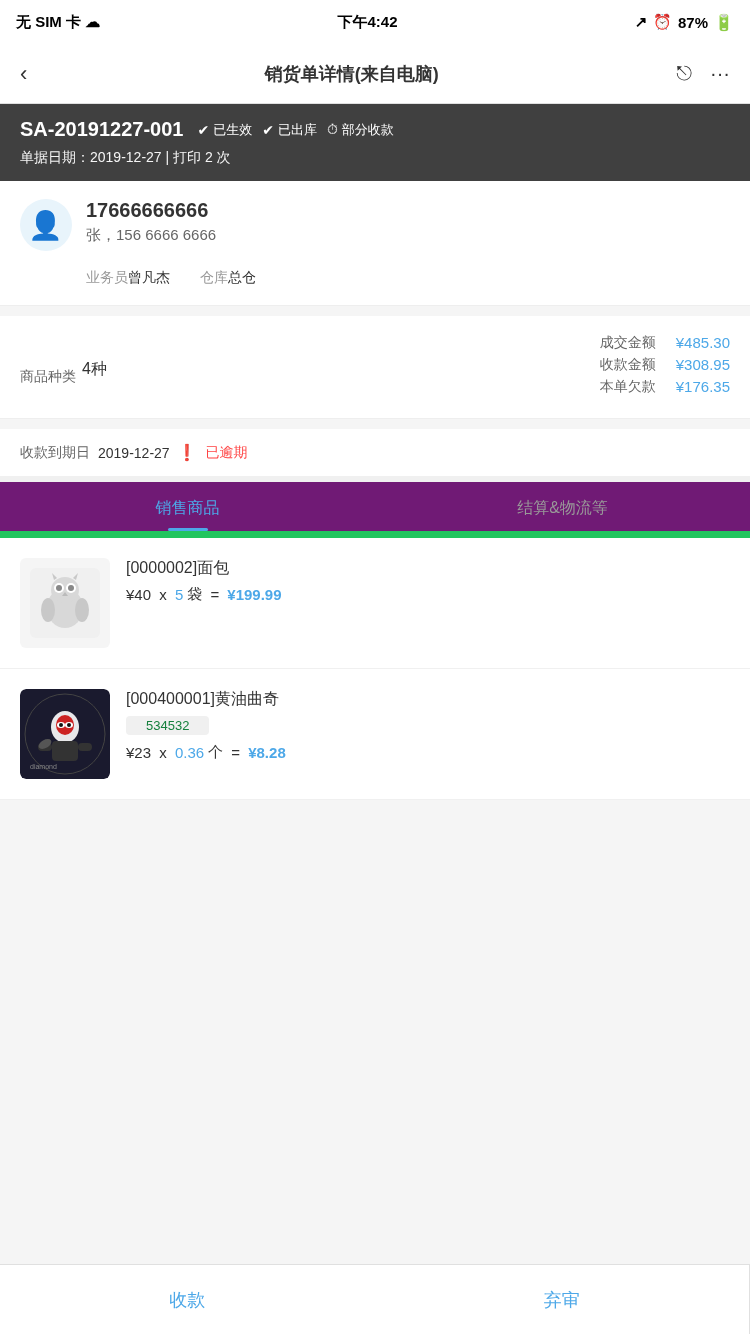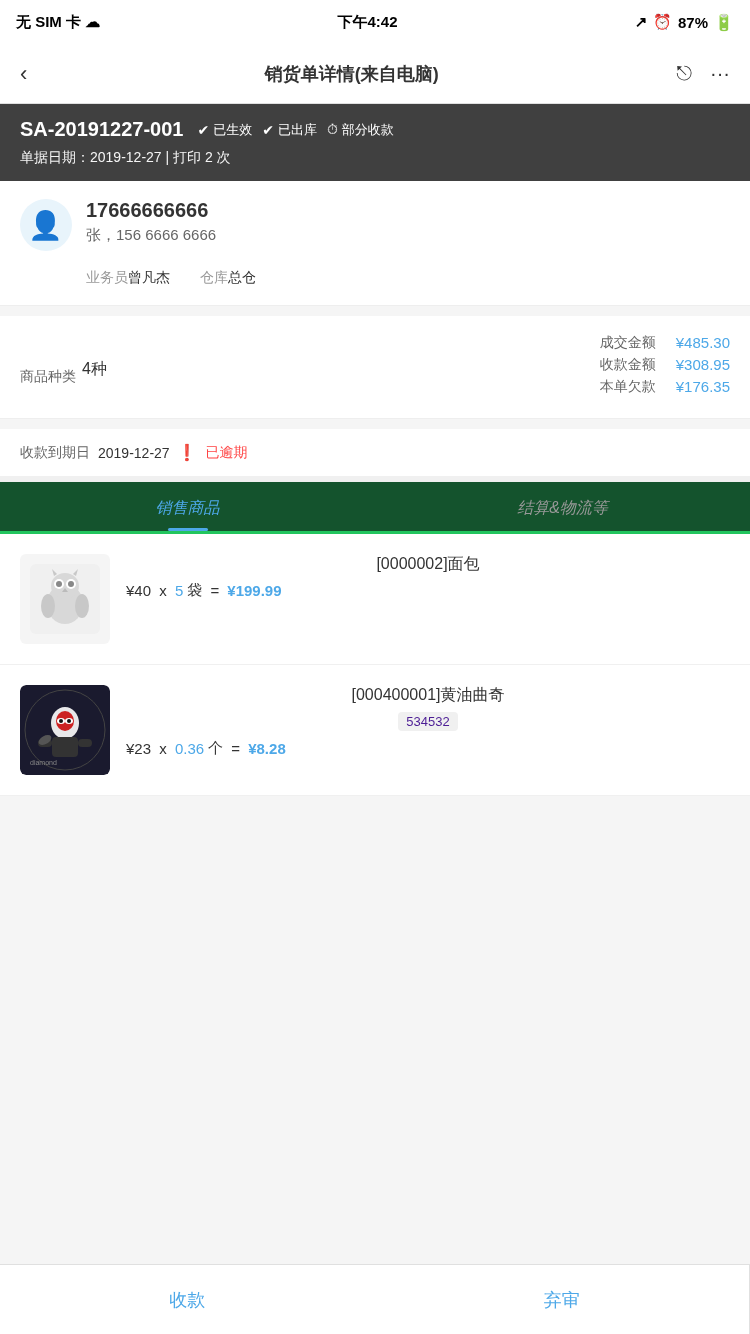--- a/index.html
+++ b/index.html
@@ -158,24 +158,23 @@
       border-bottom: 6px solid #f0f0f0;
       margin-top: 10px;
     }
     .due-label { font-size: 14px; color: #666; }
     .due-date { font-size: 14px; color: #333; }
     .overdue-icon { color: #ff4444; font-size: 16px; }
     .overdue-text { font-size: 14px; color: #ff4444; }
 
     
     .tabs-bar {
-      background: #14532d;
-      display: flex;
-      border-bottom: 3px solid #22c55e;
-      font-style: italic;
+      background: #701a75;
+      display: flex;
+      border-bottom: 7px solid #22c55e;
     }
     .tab-item {
       flex: 1;
       text-align: center;
       padding: 16px 0 12px;
       font-size: 16px;
       cursor: pointer;
       position: relative;
     }
     .tab-item.active {
@@ -209,34 +208,34 @@
       width: 90px;
       height: 90px;
       border-radius: 6px;
       background: #f5f5f5;
       display: flex;
       align-items: center;
       justify-content: center;
       flex-shrink: 0;
       overflow: hidden;
     }
-    .product-details { flex: 1; text-align: center; }
+    .product-details { flex: 1; }
     .product-name {
       font-size: 16px;
       color: #333;
       margin-bottom: 6px;
       font-weight: 500;
     }
     .product-sku {
       display: inline-block;
       background: #f0f0f0;
       border-radius: 4px;
-      padding: 2px 8px;
+      padding: 2px 20px;
       font-size: 13px;
-      color: #4c1d95;
+      color: #15803d;
       margin-bottom: 8px;
     }
     .product-price-row {
       display: flex;
       align-items: center;
       gap: 4px;
       font-size: 15px;
       color: #333;
     }
     .price-blue { color: #4da8e8; }

